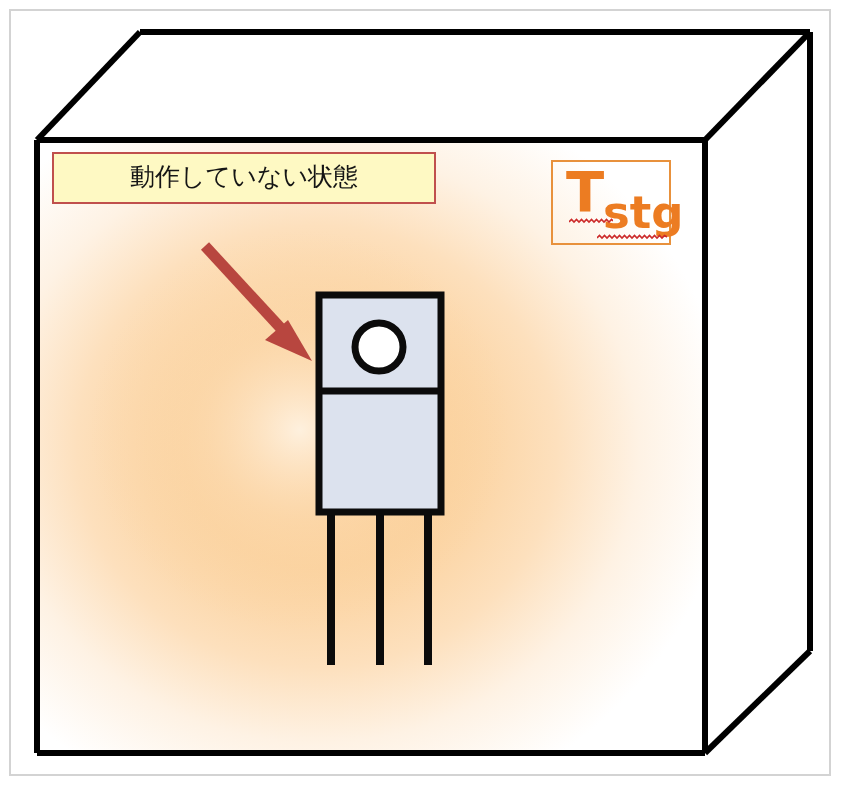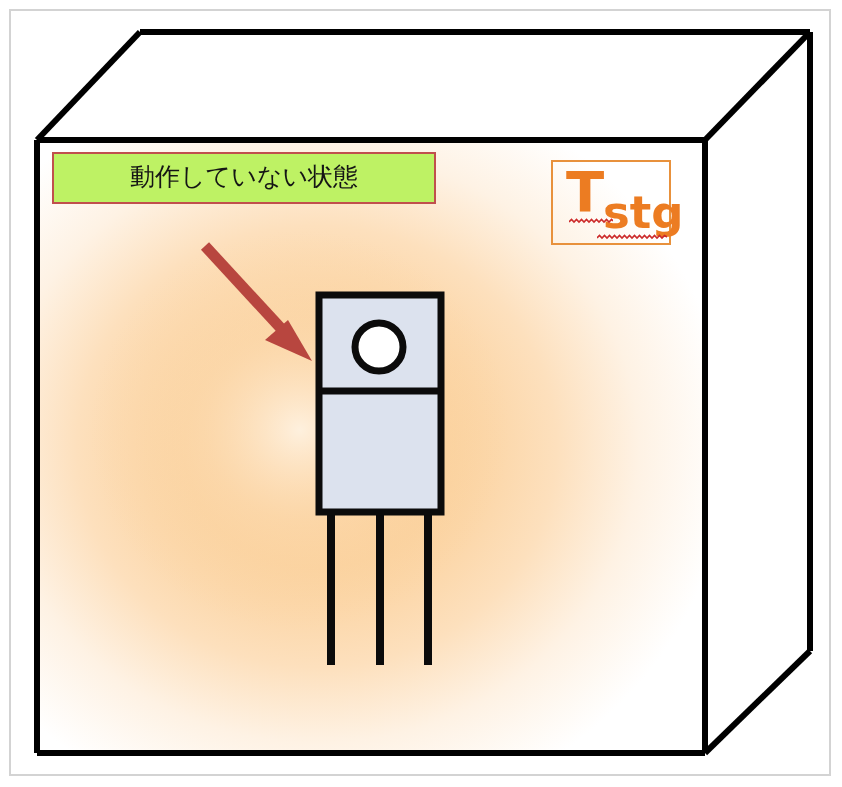--- a/index.html
+++ b/index.html
@@ -43,21 +43,21 @@
   }
 
   
   #callout {
     position: absolute;
     left: 52px;
     top: 152px;
     width: 384px;
     box-sizing: border-box;
     border: 2px solid #c0504d;
-    background: #bef264;
+    background: #fef9c3;
     padding: 7px 6px 9px 6px;
     text-align: center;
   }
   #callout .line {
     font-family: "DejaVu Sans", "Liberation Sans", sans-serif;
     font-size: 25px;
     line-height: 1.26;
     color: #151515;
     white-space: nowrap;
     letter-spacing: 0px;

